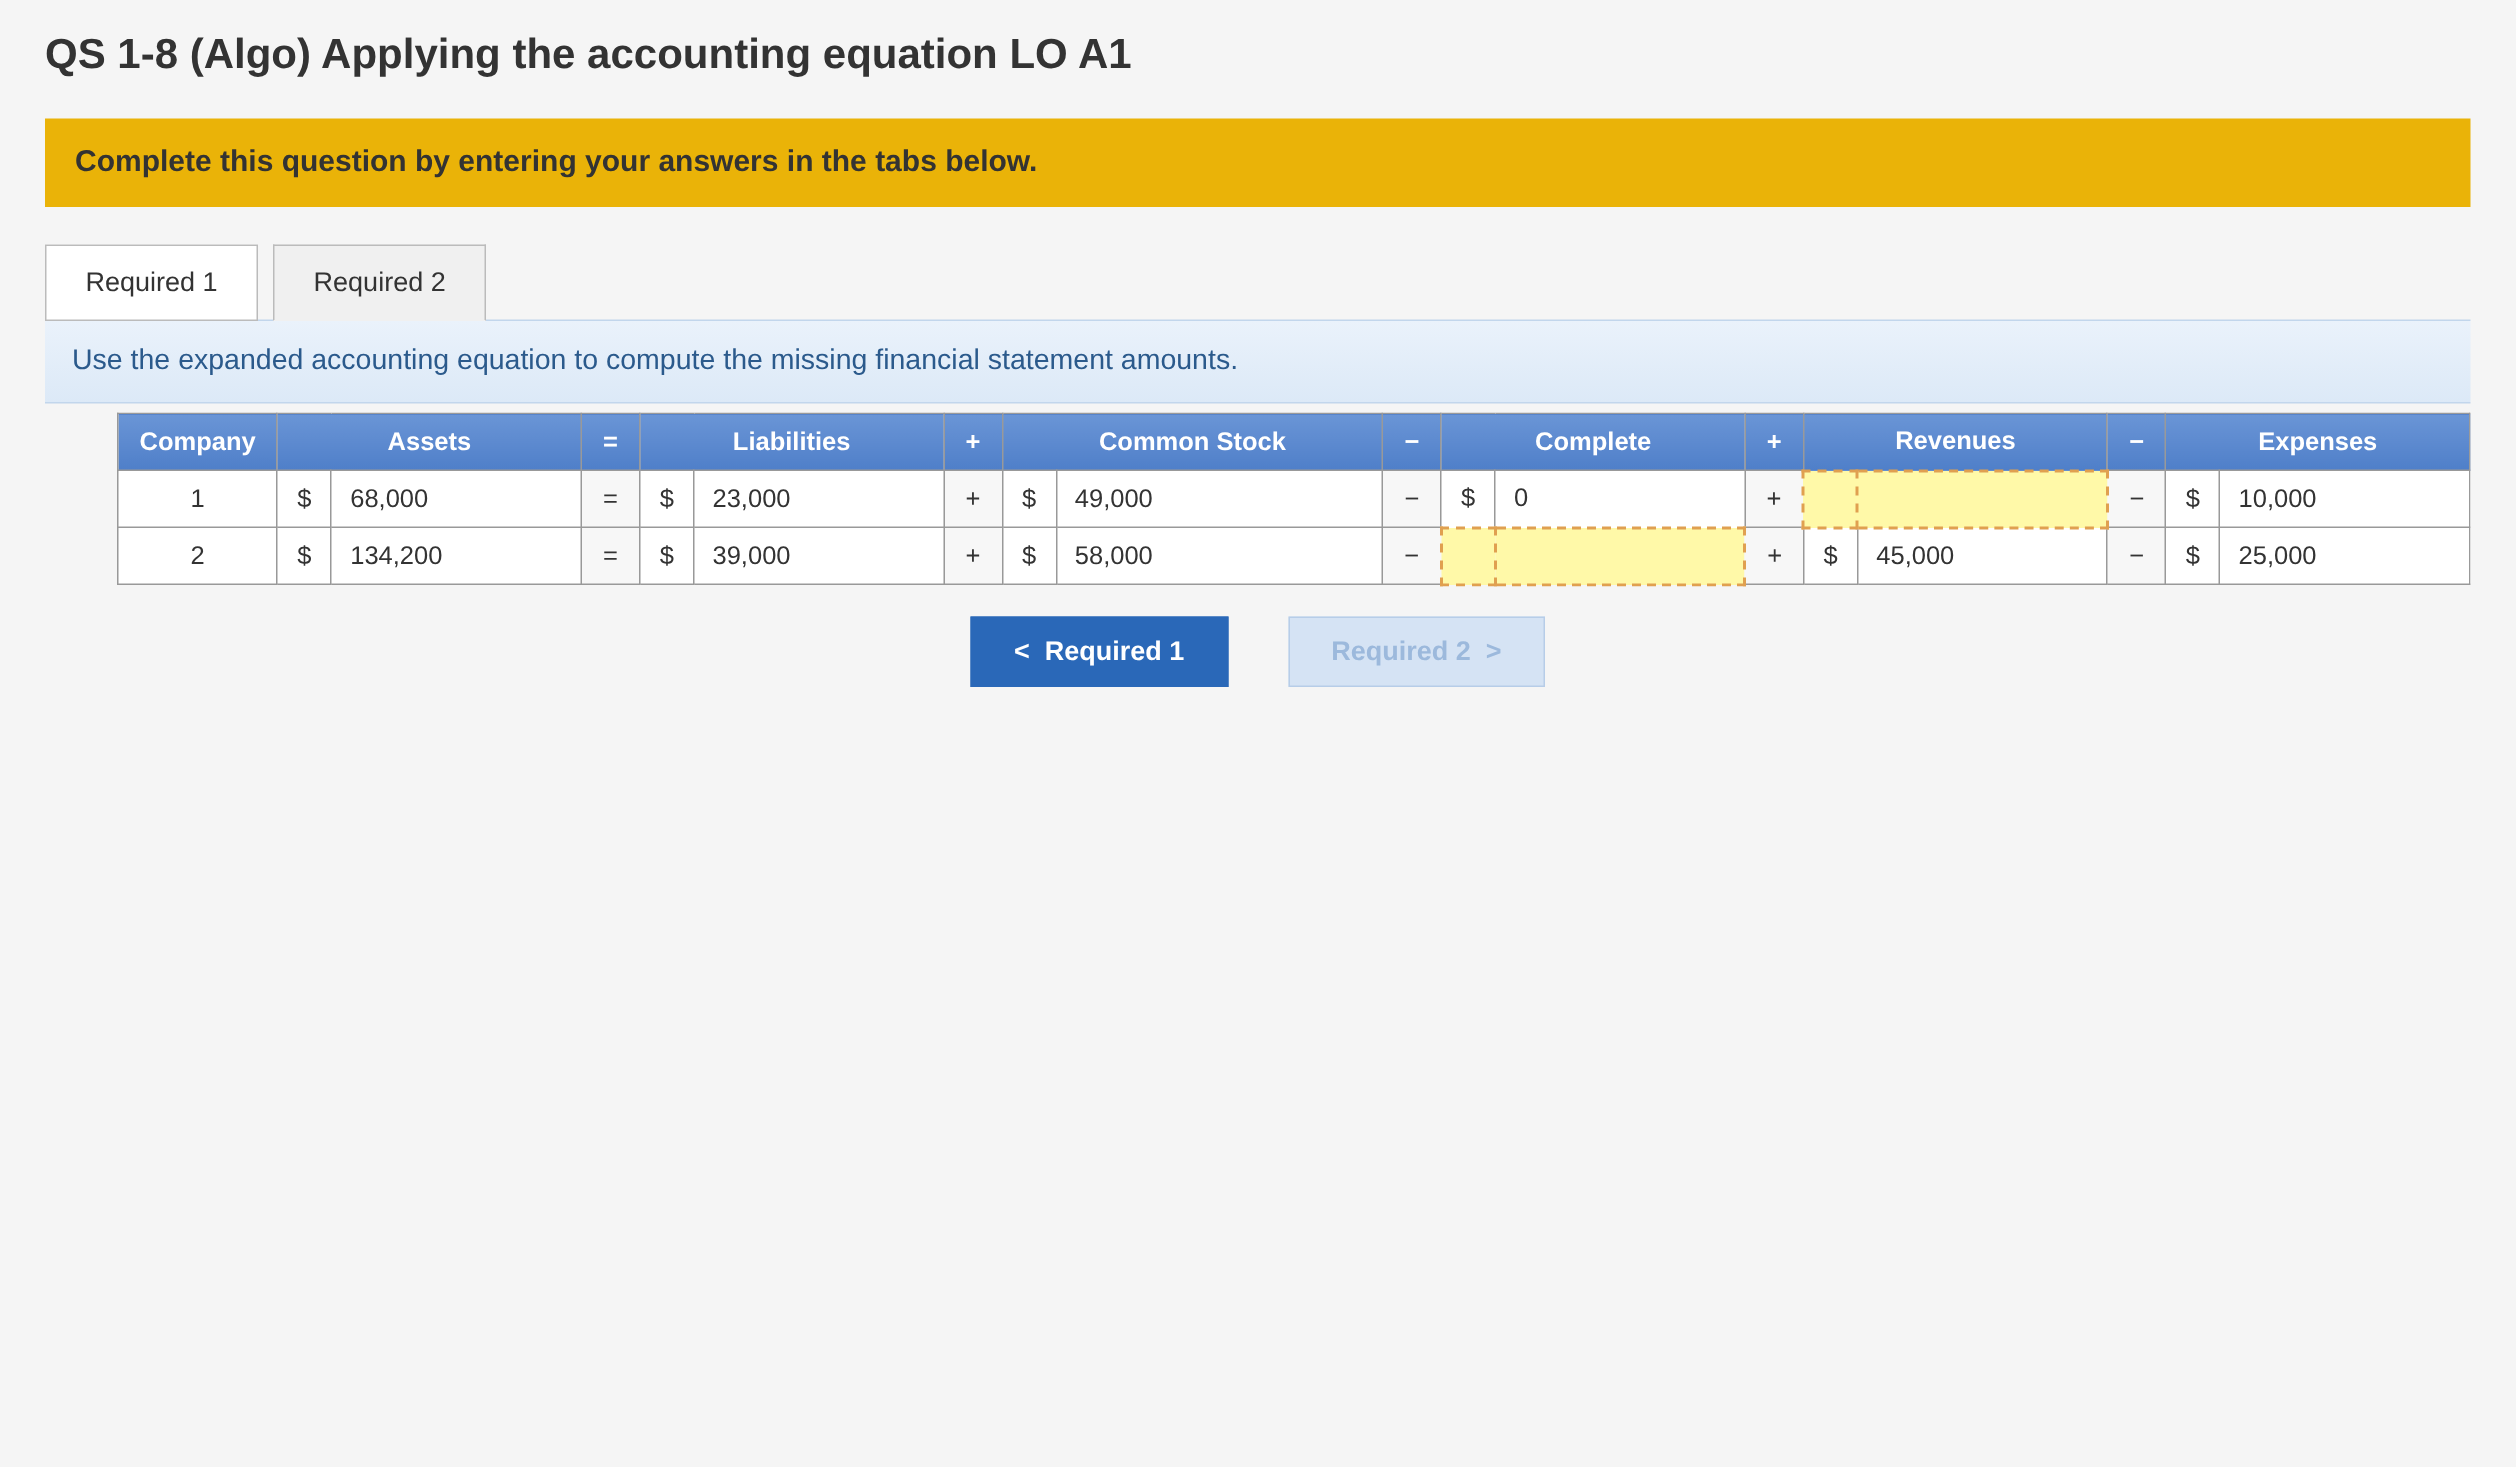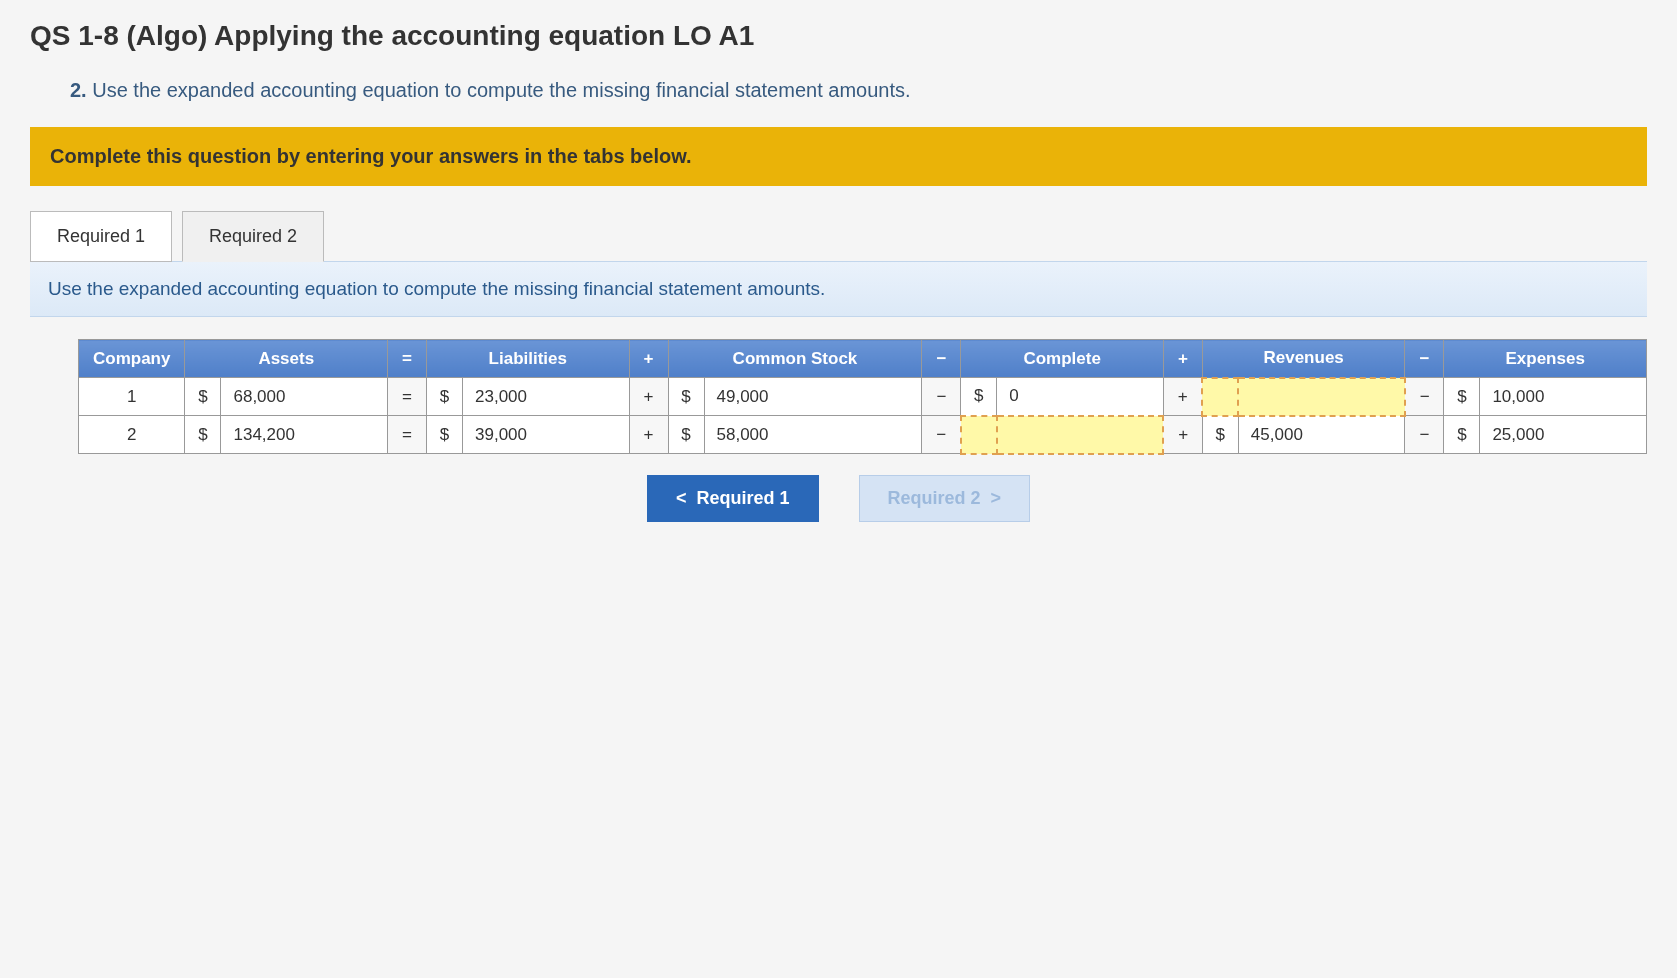--- a/index.html
+++ b/index.html
@@ -60,21 +60,21 @@
   background: linear-gradient(#eaf2fb, #dce9f7);
   border: 1px solid #c2d6ec;
   padding: 16px 18px;
   font-size: 19px;
   color: #2b5a8c;
   margin-top: -1px;
   border-left: none;
   border-right: none;
 }
 .table-wrap {
-  margin-top: 22px;
+  margin-top: 6px;
   overflow-x: auto;
   padding-left: 48px;
 }
 table {
   border-collapse: collapse;
   width: 100%;
   max-width: 1600px;
 }
 th, td {
   border: 1px solid #999;
@@ -139,24 +139,20 @@
 .chev {
   font-weight: bold;
 }
 </style>
 </head>
 <body>
 
 <div class="title">QS 1-8 (Algo) Applying the accounting equation LO A1</div>
 
 <div class="instructions">
-  <div class="item">
-    <span class="num">2.</span>
-    <span>Use the expanded accounting equation to compute the missing financial statement amounts.</span>
-  </div>
 </div>
 
 <div class="complete-bar">Complete this question by entering your answers in the tabs below.</div>
 
 <div class="tabs-container">
   <div class="tabs">
     <div class="tab">Required 1</div>
     <div class="tab active">Required 2</div>
   </div>
   <div class="tab-description">Use the expanded accounting equation to compute the missing financial statement amounts.</div>

